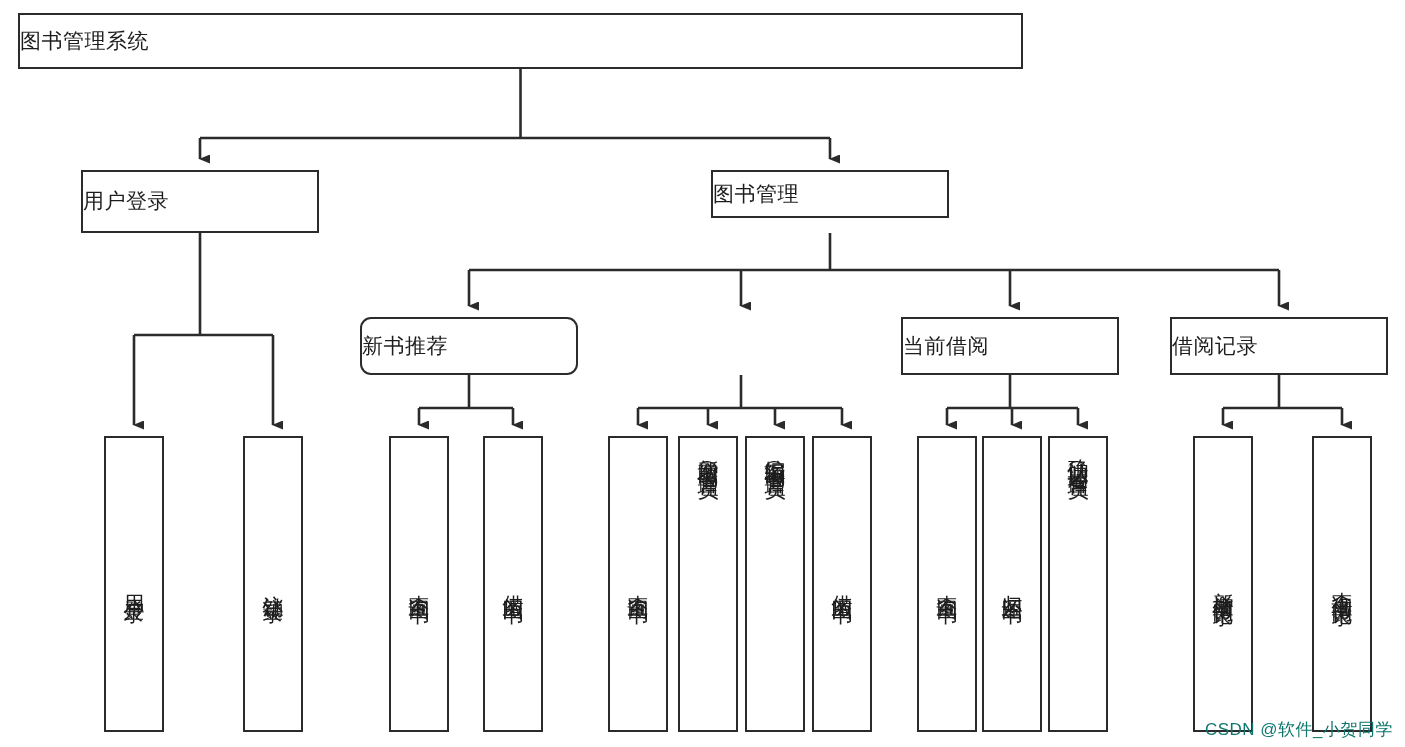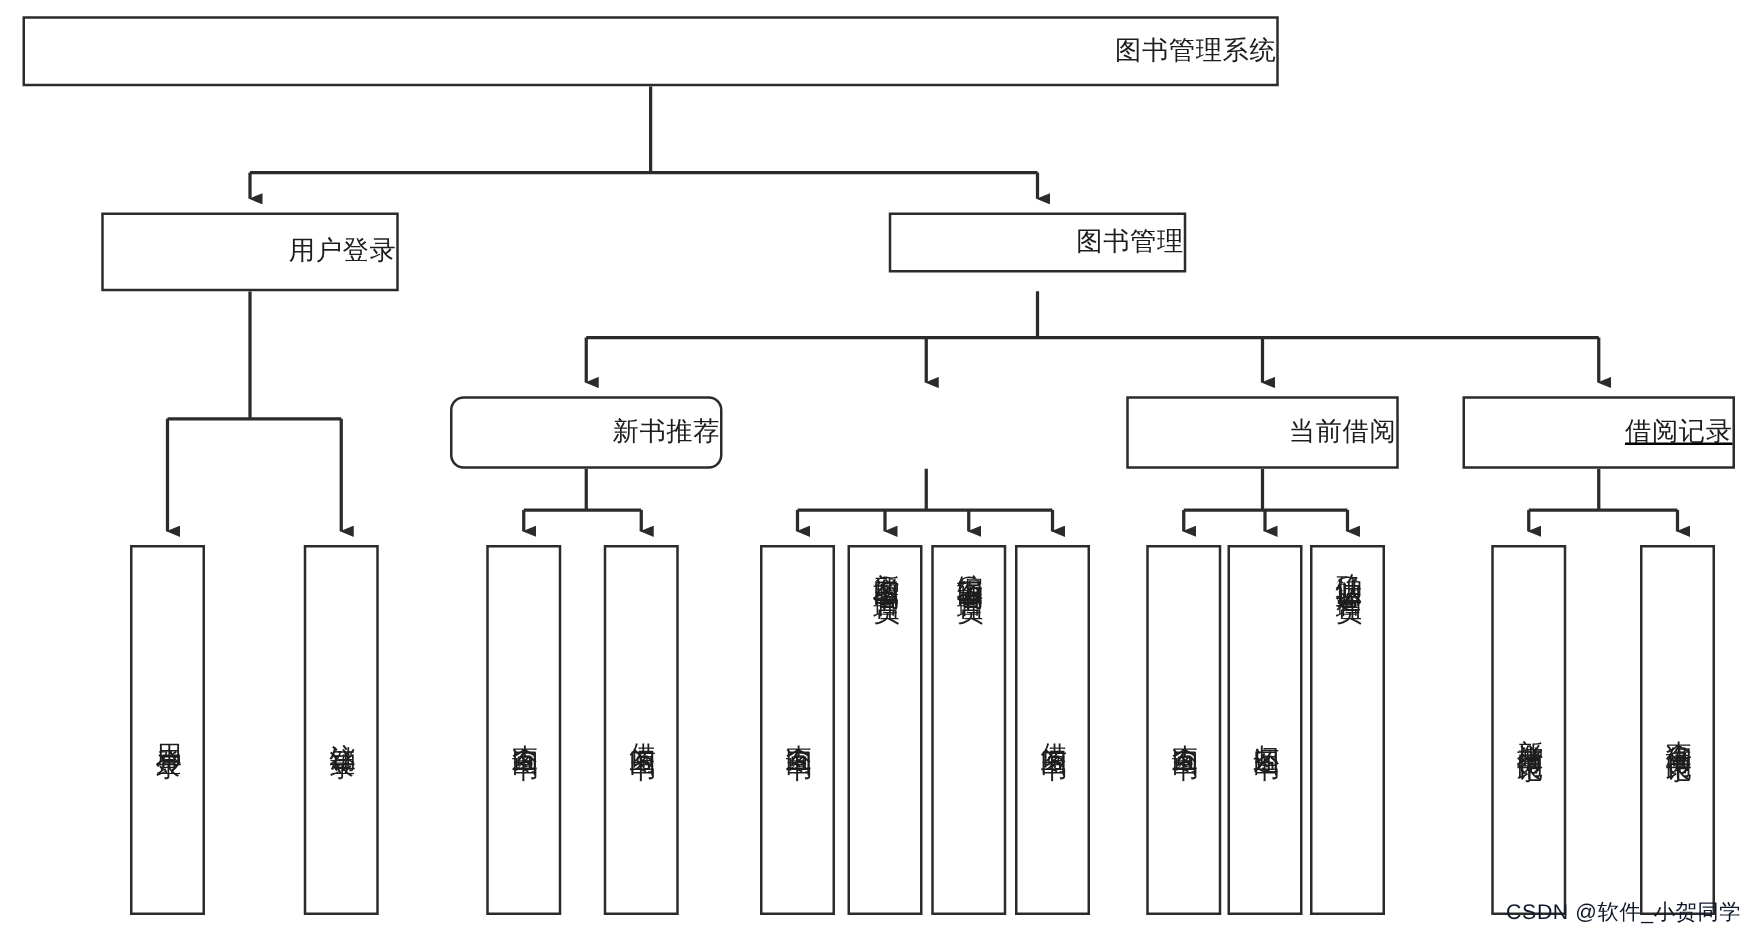--- a/index.html
+++ b/index.html
@@ -10,21 +10,21 @@
   #diagram-root{position:relative;width:1405px;height:747px;background:#fff;}
   svg.diagram-canvas{position:absolute;left:0;top:0;width:1405px;height:747px;}
 
   .node-box{
     position:absolute;
     background:#ffffff;
     border:2.5px solid #2b2b2b;
     box-sizing:border-box;
     display:flex;
     align-items:center;
-    justify-content:flex-end;
+    justify-content:flex-start;
   }
   .node-label{
     color:#1d1d1d;
     font-size:21px;
     line-height:1.25;
     letter-spacing:0.5px;
     white-space:nowrap;
     text-align:center;
   }
   
@@ -43,21 +43,21 @@
     white-space:nowrap;
     display:block;
   }
   .leaf-box.center-text{align-items:center;}
 
   .watermark{
     position:absolute;
     right:12px;
     bottom:6px;
     font-size:17px;
-    color:#0f172a;
+    color:#0f766e;
     letter-spacing:0.5px;
     white-space:nowrap;
     pointer-events:none;
   }
 </style>
 </head>
 <body>
 
 <div id="diagram-root">
 
@@ -114,21 +114,21 @@
   <div class="node-box" style="left: 711px; top: 170px; width: 238px; height: 48px;">
     <span class="node-label">图书管理</span>
   </div>
 
   <div class="node-box" style="left: 360px; top: 317px; width: 218px; height: 58px; border-radius: 11px;">
     <span class="node-label">新书推荐</span>
   </div>
   <div class="node-box" style="left: 901px; top: 317px; width: 218px; height: 58px;">
     <span class="node-label">当前借阅</span>
   </div>
-  <div class="node-box" style="left: 1170px; top: 317px; width: 218px; height: 58px; text-decoration: underline;">
+  <div class="node-box" style="left: 1170px; top: 317px; width: 218px; height: 58px;">
     <span class="node-label">借阅记录</span>
   </div>
 
   <div id="leaf-layer">
       <div class="node-box leaf-box center-text" style="left: 104px; top: 436px; width: 60px; height: 296px;">
         <span class="node-label">用户登录</span>
       </div>
       <div class="node-box leaf-box center-text" style="left: 243px; top: 436px; width: 60px; height: 296px;">
         <span class="node-label">注销登录</span>
       </div>

